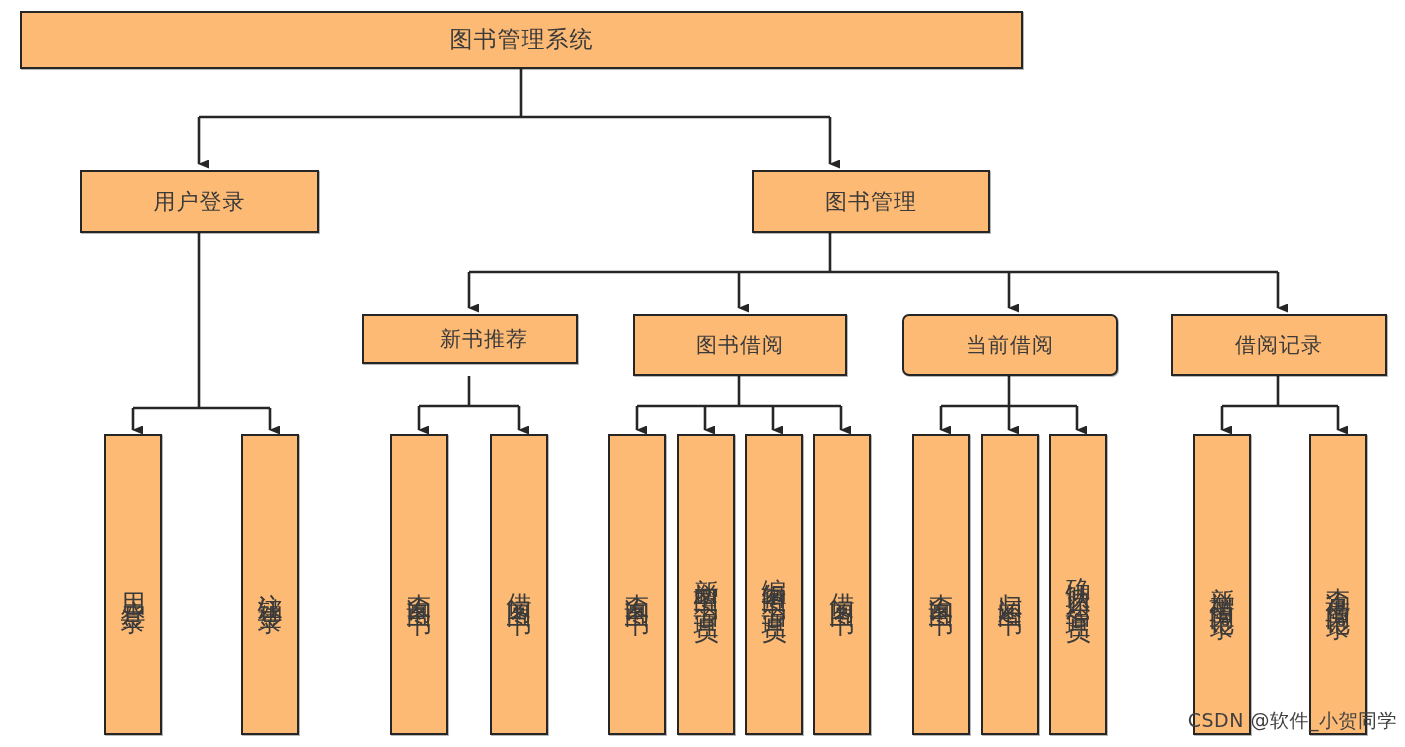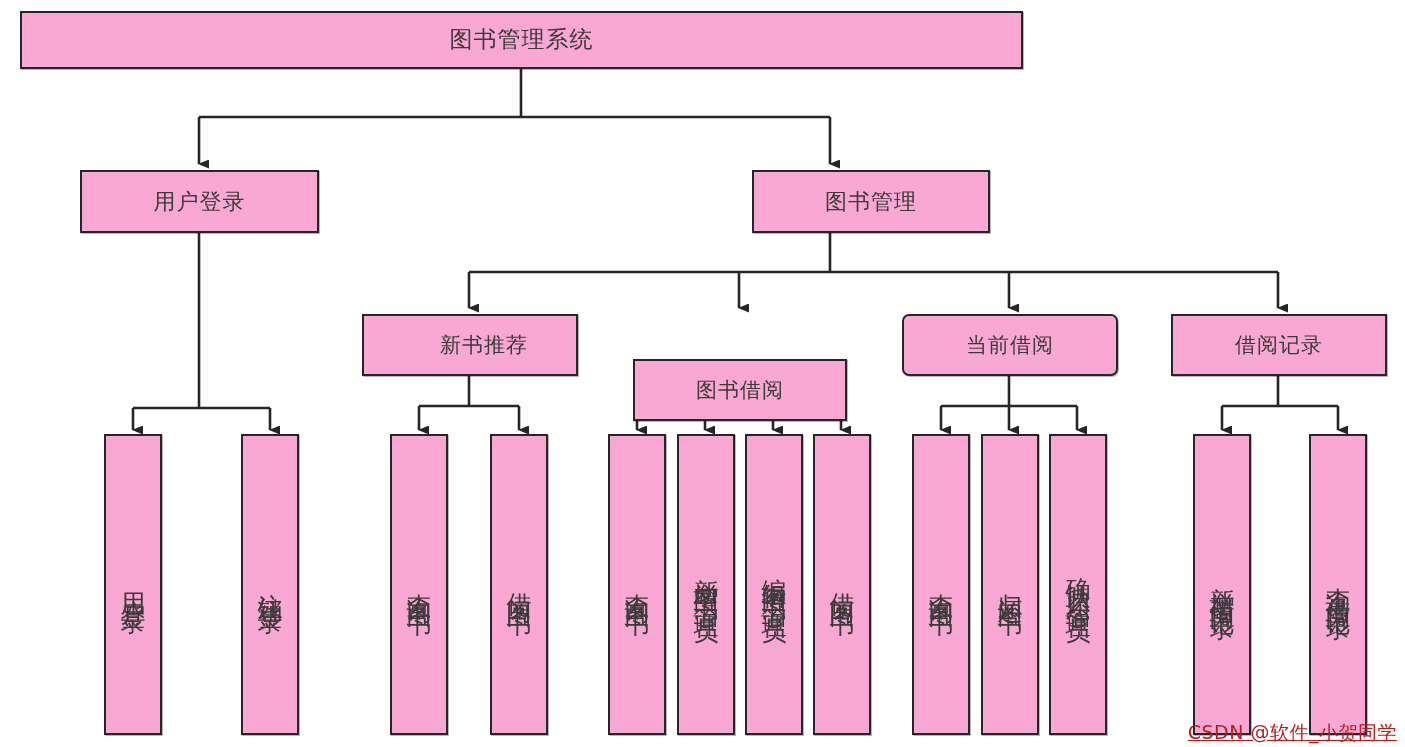--- a/index.html
+++ b/index.html
@@ -22,21 +22,21 @@
     position: absolute;
     left: 0;
     top: 0;
     width: 1405px;
     height: 747px;
     pointer-events: none;
   }
   .node {
     position: absolute;
     box-sizing: border-box;
-    background: #f9a8d4;
+    background: #fdba74;
     border: 2px solid #262626;
     box-shadow: 1px 1px 0 rgba(0,0,0,0.28);
     display: flex;
     align-items: center;
     justify-content: center;
     color: #3a3a3a;
     z-index: 2;
   }
   .node .label {
     display: block;
@@ -61,27 +61,26 @@
     text-orientation: upright;
     font-size: 25px;
     letter-spacing: 6px;
     line-height: 1;
     white-space: nowrap;
     color: #3a3a3a;
   }
   .watermark {
     position: absolute;
     right: 8px;
-    bottom: 1px;
+    bottom: 13px;
     font-size: 19px;
-    color: #b91c1c;
+    color: #404040;
     letter-spacing: 0.5px;
     z-index: 5;
     white-space: nowrap;
-    text-decoration: underline;
   }
 </style>
 </head>
 <body>
 
 <div id="diagram-root">
 
   <svg id="edge-layer" viewBox="0 0 1405 747" xmlns="http://www.w3.org/2000/svg">
     <defs>
       <marker id="arrowhead" markerWidth="9" markerHeight="11" refX="4.5" refY="10" orient="auto" markerUnits="userSpaceOnUse">
@@ -139,24 +138,24 @@
     <span class="label">图书管理系统</span>
   </div>
 
   <div class="node horiz lvl2" style="left:80px; top:170px; width:239px; height:63px;">
     <span class="label">用户登录</span>
   </div>
   <div class="node horiz lvl2" style="left:711px; top:170px; width:238px; height:63px;margin-left:41px;">
     <span class="label">图书管理</span>
   </div>
 
-  <div class="node horiz lvl3" style="left:362px; top:314px; width:216px; height:62px;padding-left:28px;">
+  <div class="node horiz lvl3" style="left:362px; top:314px; width:216px; height:50px;padding-left:28px;">
     <span class="label">新书推荐</span>
   </div>
-  <div class="node horiz lvl3" style="left:633px; top:314px; width:214px; height:62px;margin-top:45px;">
+  <div class="node horiz lvl3" style="left:633px; top:314px; width:214px; height:62px;">
     <span class="label">图书借阅</span>
   </div>
   <div class="node horiz lvl3" style="left:902px; top:314px; width:216px; height:62px;border-radius:7px;">
     <span class="label">当前借阅</span>
   </div>
   <div class="node horiz lvl3" style="left:1171px; top:314px; width:216px; height:62px;">
     <span class="label">借阅记录</span>
   </div>
 
   <div class="node vert" style="left:104px; top:434px; width:58px; height:301px;">

